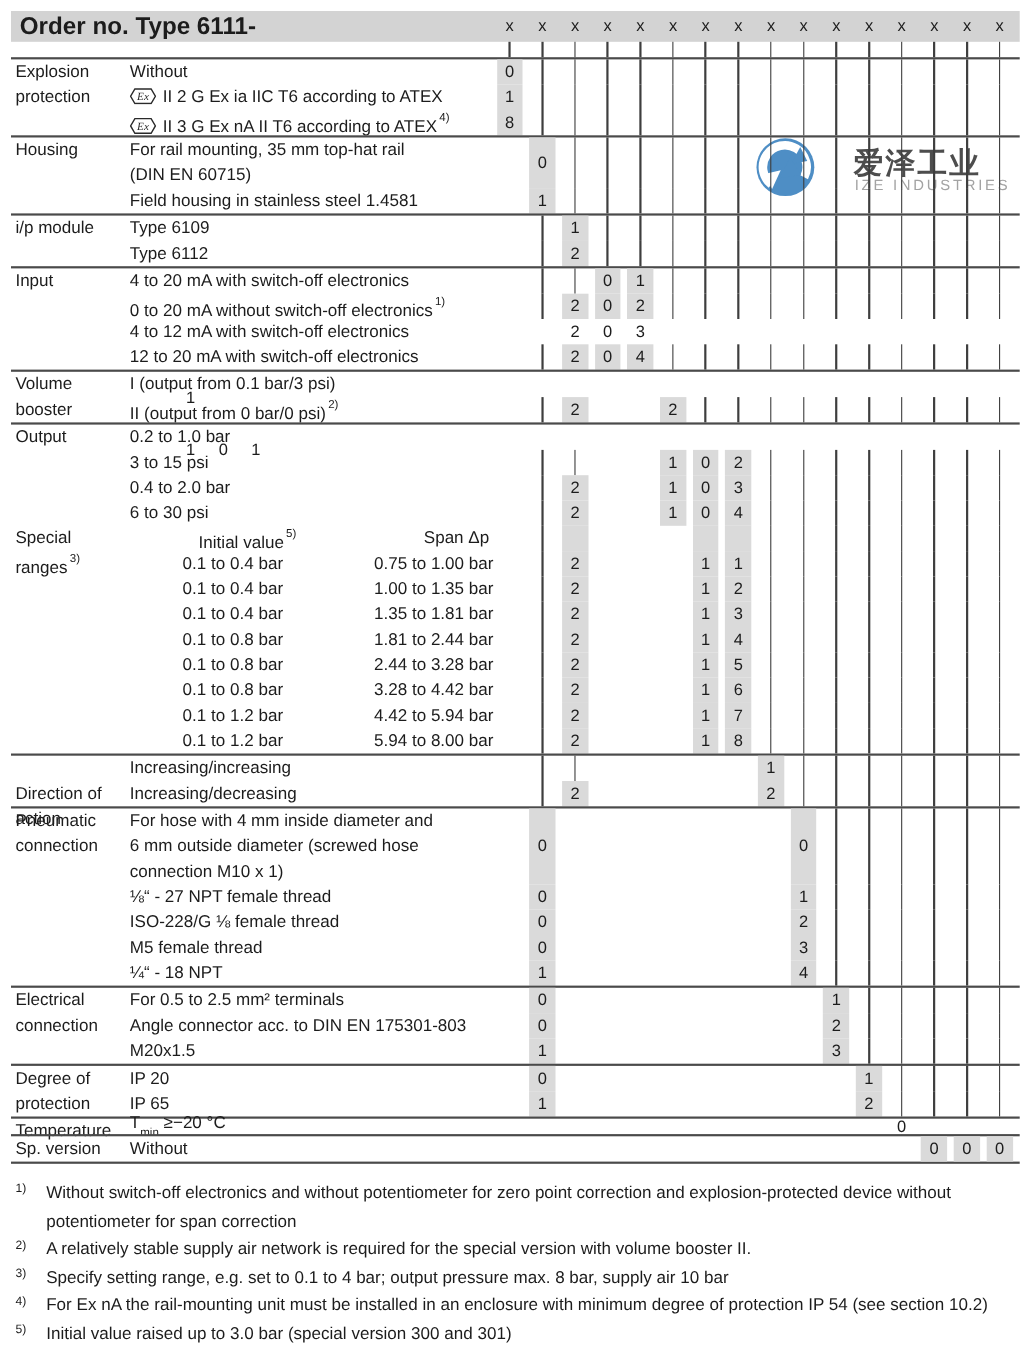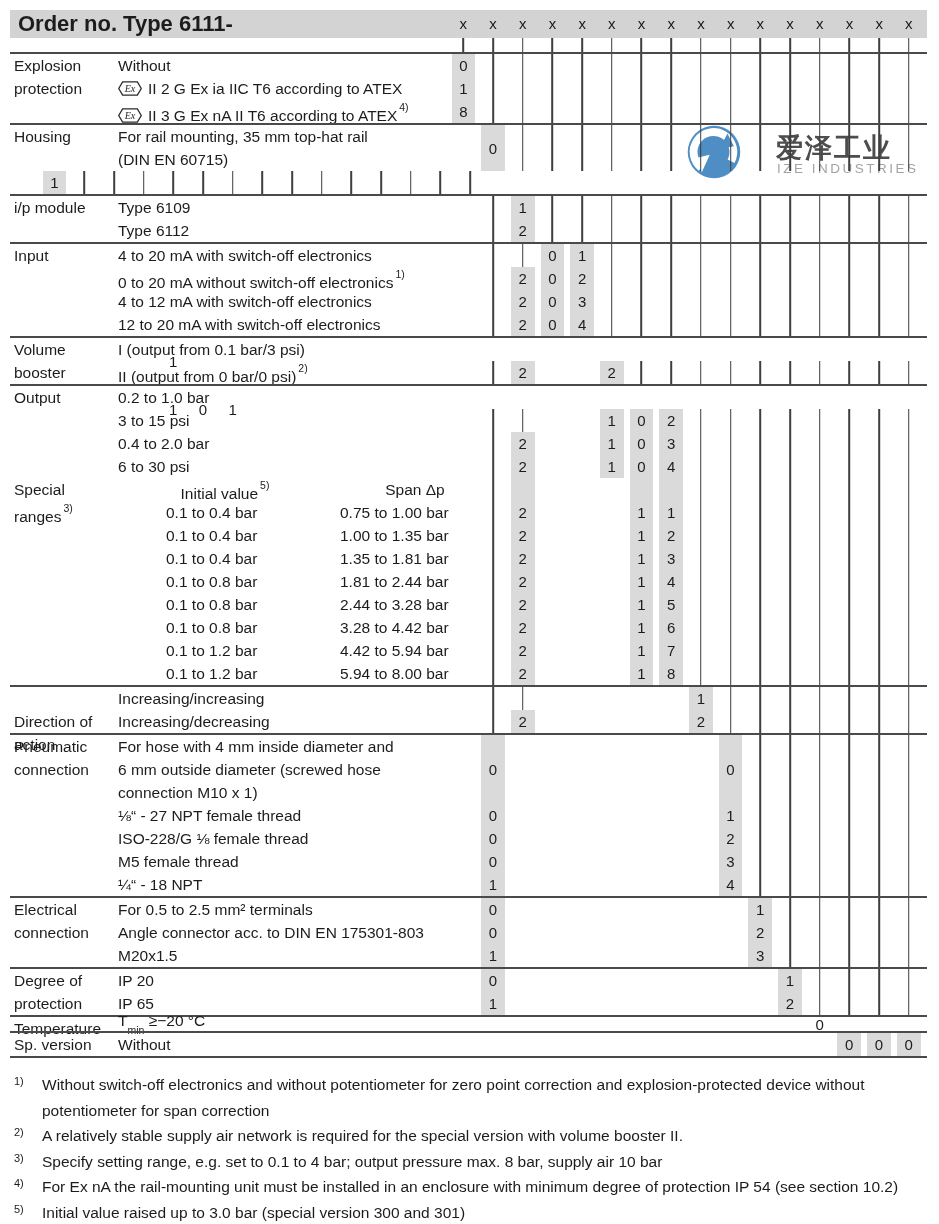--- a/index.html
+++ b/index.html
@@ -342,20 +342,21 @@
               </div>
               <div class="cell">
                 <div class="vl"></div>
               </div>
               <div class="cell">
                 <div class="vl"></div>
               </div>
             </div>
           </div>
           <div class="row" style="height: 23px;">
+            <div class="desc">Field housing in stainless steel 1.4581</div>
             <div class="cells">
               <div class="cell"></div>
               <div class="cell">
                 <div class="box">1</div>
               </div>
               <div class="cell">
                 <div class="vl"></div>
               </div>
               <div class="cell">
                 <div class="vl"></div>
@@ -605,21 +606,21 @@
                 <div class="vl"></div>
               </div>
               <div class="cell">
                 <div class="vl"></div>
               </div>
               <div class="cell">
                 <div class="vl"></div>
               </div>
             </div>
           </div>
-          <div class="row" style="height: 23px;">
+          <div class="row" style="height: 23px; align-items: center;">
             <div class="desc">4 to 12 mA with switch-off electronics</div>
             <div class="cells">
               <div class="cell"></div>
               <div class="cell">
                 <div class="vl"></div>
               </div>
               <div class="cell">
                 <div class="box">2</div>
               </div>
               <div class="cell">

